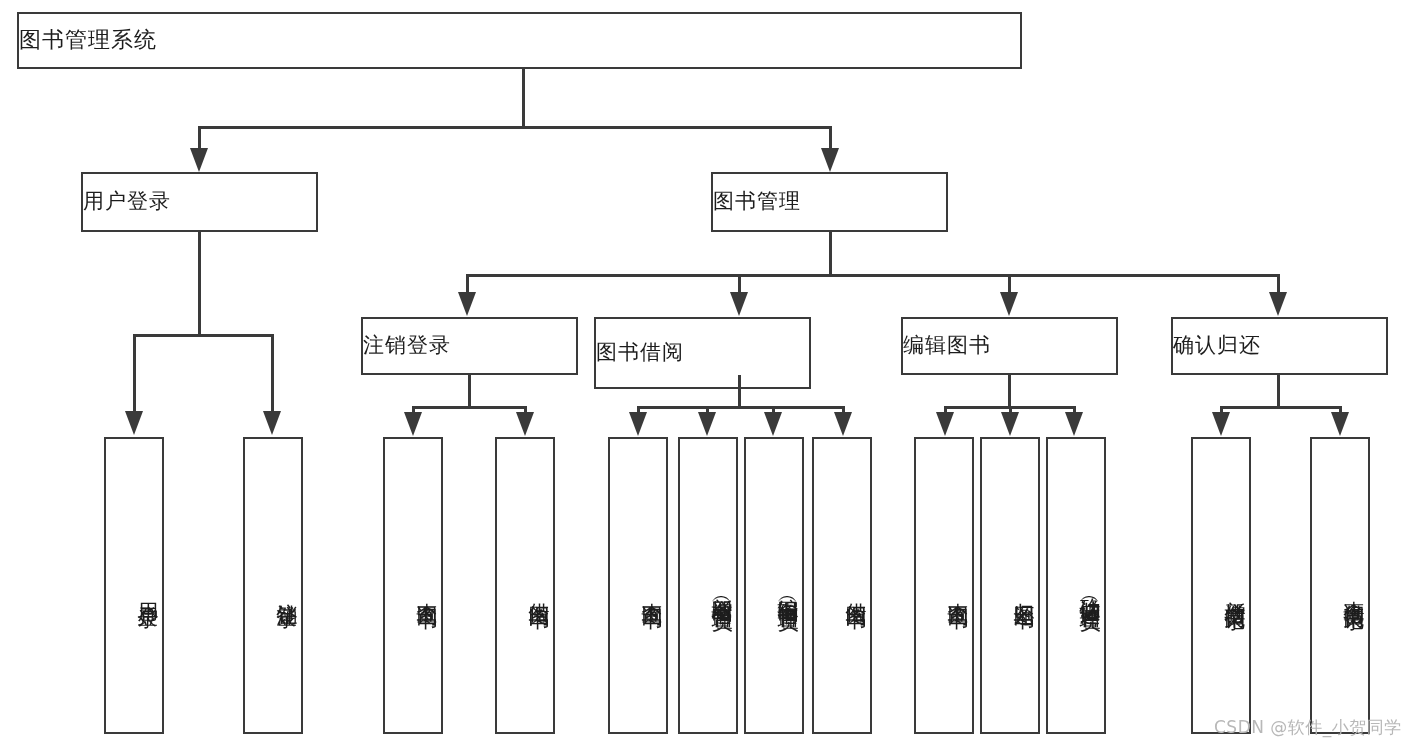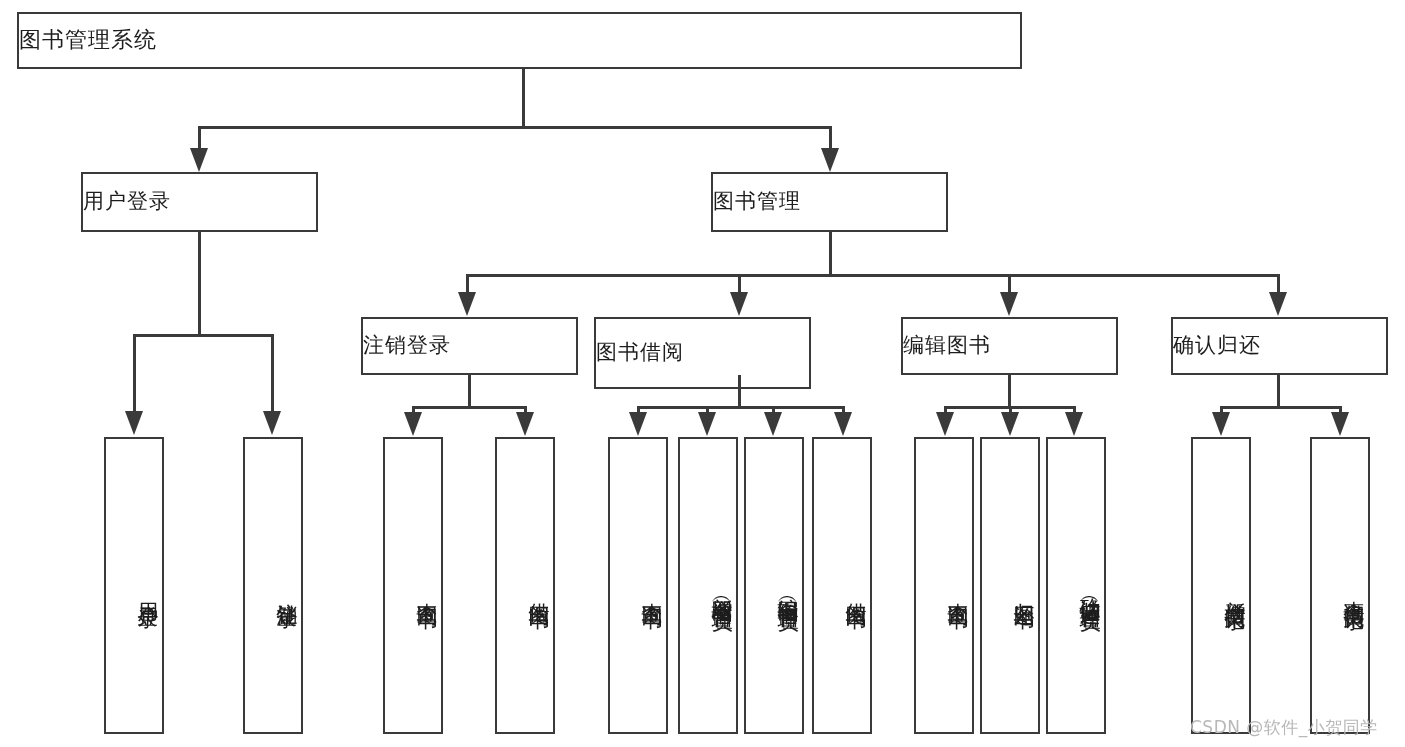--- a/index.html
+++ b/index.html
@@ -63,20 +63,21 @@
     border-right: 9px solid transparent;
     border-top: 24px solid #3a3a3a;
   }
   #watermark {
     position: absolute;
     color: #b8b8b8;
     font-size: 17px;
     letter-spacing: 0.5px;
     white-space: nowrap;
     z-index: 5;
+    margin-left: 24px;
   }
 </style>
 </head>
 <body>
 
 <div id="canvas">
 
   <div class="node root horiz" style="left:17px; top:12px; width:1005px; height:57px;">
     <span>图书管理系统</span>
   </div>

